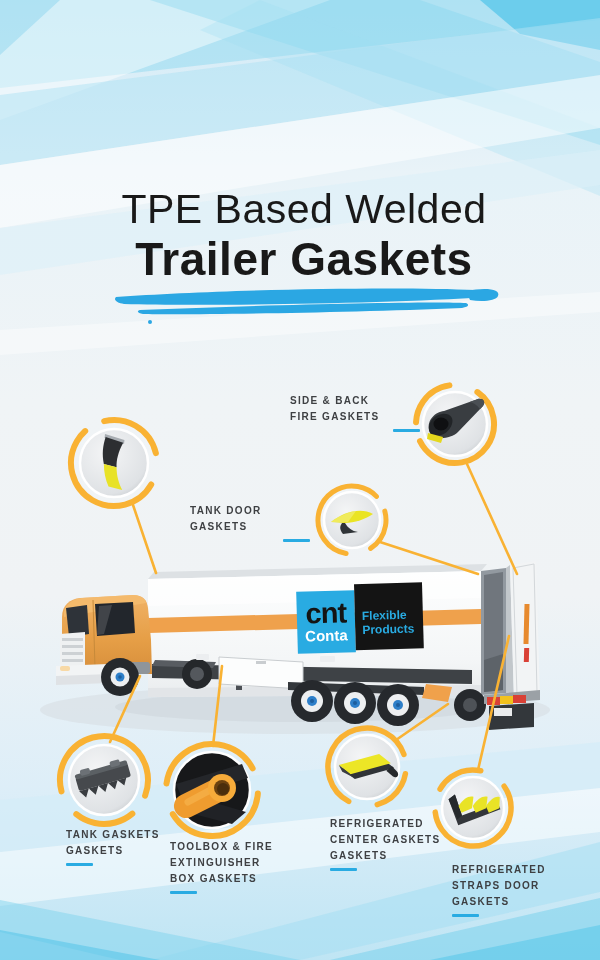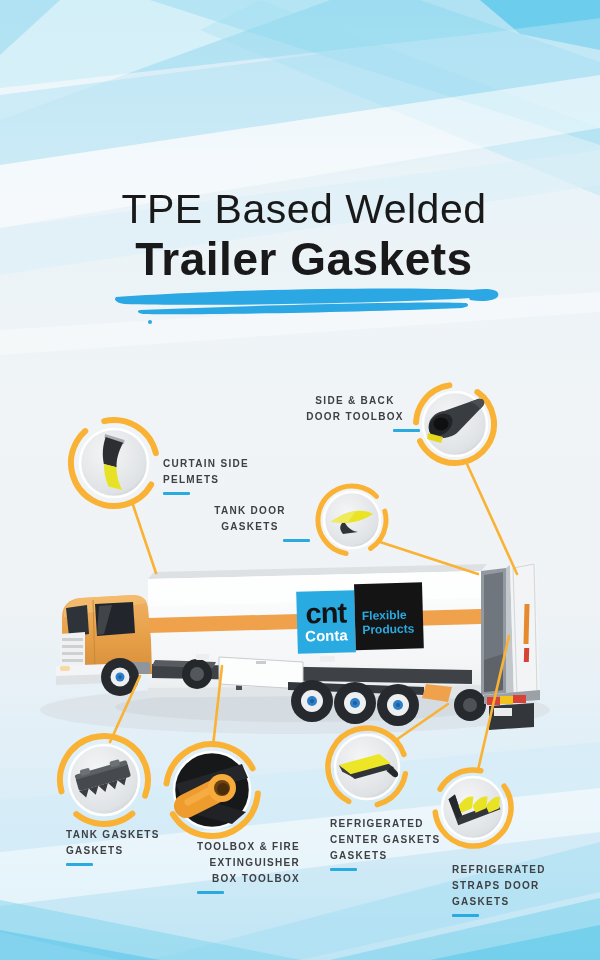--- a/index.html
+++ b/index.html
@@ -8,21 +8,21 @@
     font-family:"Liberation Sans",sans-serif;
     background:linear-gradient(180deg,#cfeaf7 0%,#e9f3f8 18%,#f0f4f6 42%,#f0f3f5 62%,#ddeef8 82%,#bfe5f4 100%);
   }
   .layer{position:absolute;left:0;top:0;}
   .title{position:absolute;top:182px;left:0;width:600px;text-align:center;color:#191919;z-index:5;}
   .title .t1{display:block;font-size:41px;font-weight:400;letter-spacing:0.5px;line-height:46px;}
   .title .t2{display:block;font-size:46px;font-weight:700;letter-spacing:0.5px;line-height:50px;margin-top:2px;}
   .callout-circle{position:absolute;z-index:6;}
   .callout-label{position:absolute;z-index:7;font-size:10px;font-weight:700;letter-spacing:1.3px;line-height:16px;color:#3E4043;}
   .callout-label .ln{display:block;white-space:nowrap;}
-  .callout-label.right{text-align:center;}
+  .callout-label.right{text-align:left;}
   .uline{height:3px;width:27px;background:#29ABE2;margin-top:4px;border-radius:1px;}
   .callout-label.right .uline{margin-left:auto;}
   .logo{position:absolute;left:297px;top:584px;width:128px;height:72px;transform:rotate(-1.6deg);display:flex;z-index:4;}
   .logo-blue{width:58px;height:62px;margin-top:6px;background:#29ABE2;display:flex;flex-direction:column;align-items:center;justify-content:center;}
   .logo-blue .abbr{font-size:29px;font-weight:800;letter-spacing:-1px;line-height:26px;color:#141414;}
   .logo-blue .name{font-size:15px;font-weight:700;color:#ffffff;margin-top:1px;}
   .logo-black{width:68px;height:66px;background:#141414;color:#29ABE2;font-size:12px;font-weight:700;line-height:14px;padding:25px 0 0 7px;box-sizing:border-box;}
   .logo-black span{display:block;}
   svg{display:block;}
 </style>
@@ -204,25 +204,20 @@
         </defs>
       <circle r="43" fill="none" stroke="#F9B233" stroke-width="6" stroke-linecap="round" pathLength="100" stroke-dasharray="55 8 25 12" transform="rotate(30)"></circle>
       <circle r="34" fill="url(#cg1)" stroke="#ffffff" stroke-width="2.5"></circle>
       <g transform="rotate(6)">
         <path d="M-12,-28 L8,-24 L8,-20 L-12,-24 Z" fill="#a8adb2"></path>
         <path d="M-11,-25 L7,-21 C3,-11 2,-3 3,4 L-10,2 C-13,-8 -13,-16 -11,-25 Z" fill="#2c2e31"></path>
         <path d="M-10,2 L3,4 C4,13 7,20 11,26 L-3,24 C-7,17 -9,10 -10,2 Z" fill="#e8e227"></path>
       </g>
     </svg>
   </div>
-  <div class="callout-label" style="left:163px;top:456px;">
-    <span class="ln">CURTAIN SIDE</span>
-    <span class="ln">PELMETS</span>
-    <div class="uline"></div>
-  </div>
 
   <div class="callout-circle" style="left:412px;top:381px;">
     <svg width="86" height="86" viewBox="-43 -43 86 86">
       <defs>
           <radialGradient id="cg2" cx="0.4" cy="0.35" r="0.75">
             <stop offset="0" stop-color="#f4f5f6"></stop>
             <stop offset="0.8" stop-color="#dfe2e5"></stop>
             <stop offset="1" stop-color="#c6cacd"></stop>
           </radialGradient>
         </defs>
@@ -232,21 +227,21 @@
         <path d="M-26,6 C-28,-4 -20,-12 -11,-13 L23,-25 C28,-26 31,-22 28,-18 L3,8 C-4,15 -19,16 -24,11 Z" fill="#393d41"></path>
         <path d="M23,-25 C28,-26 31,-22 28,-18 L25,-15 C20,-21 16,-23 12,-21 Z" fill="#4a4f54"></path>
         <path d="M-26,6 C-27,-2 -21,-9 -13,-10 C-5,-11 -1,-6 -3,0 C-5,7 -12,12 -19,12 C-23,12 -25,10 -26,6 Z" fill="#212427"></path>
         <ellipse cx="-14" cy="0" rx="7.5" ry="6.5" fill="#0f1012"></ellipse>
         <path d="M-27,9 L-12,13 L-14,19 L-28,15 Z" fill="#e5d81d"></path>
       </g>
     </svg>
   </div>
   <div class="callout-label right" style="left:290px;top:393px;width:130px;">
     <span class="ln">SIDE &amp; BACK</span>
-    <span class="ln">DOOR TOOLBOX</span>
+    <span class="ln">FIRE GASKETS</span>
     <div class="uline"></div>
   </div>
 
   <div class="callout-circle" style="left:314px;top:482px;">
     <svg width="76" height="76" viewBox="-38 -38 76 76">
       <defs>
           <radialGradient id="cg3" cx="0.4" cy="0.35" r="0.75">
             <stop offset="0" stop-color="#f4f5f6"></stop>
             <stop offset="0.8" stop-color="#dfe2e5"></stop>
             <stop offset="1" stop-color="#c6cacd"></stop>
@@ -301,24 +296,24 @@
         <path d="M-36,-6 L30,-26 L36,-12 L-30,8 Z" fill="#24262a"></path>
         <path d="M-34,20 L20,34 L34,22 L-20,6 Z" fill="#202226"></path>
         <line x1="-26" y1="16" x2="8" y2="-1" stroke="#ef9c2f" stroke-width="24" stroke-linecap="round"></line>
         <line x1="-24" y1="12" x2="4" y2="-3" stroke="#f8b54e" stroke-width="7" stroke-linecap="round" opacity="0.65"></line>
         <circle cx="10" cy="-2" r="14" fill="#f6ab3a"></circle>
         <circle cx="10" cy="-2" r="8" fill="#6b4210"></circle>
         <circle cx="11" cy="-1" r="6" fill="#4a2e0c"></circle>
       </g>
     </svg>
   </div>
-  <div class="callout-label" style="left:197px;top:839px;text-align:right;">
+  <div class="callout-label" style="left:170px;top:839px;">
     <span class="ln">TOOLBOX &amp; FIRE</span>
     <span class="ln">EXTINGUISHER</span>
-    <span class="ln">BOX TOOLBOX</span>
+    <span class="ln">BOX GASKETS</span>
     <div class="uline"></div>
   </div>
 
   <div class="callout-circle" style="left:324px;top:724px;">
     <svg width="86" height="86" viewBox="-43 -43 86 86">
       <defs>
           <radialGradient id="cg6" cx="0.4" cy="0.35" r="0.75">
             <stop offset="0" stop-color="#f4f5f6"></stop>
             <stop offset="0.8" stop-color="#dfe2e5"></stop>
             <stop offset="1" stop-color="#c6cacd"></stop>

